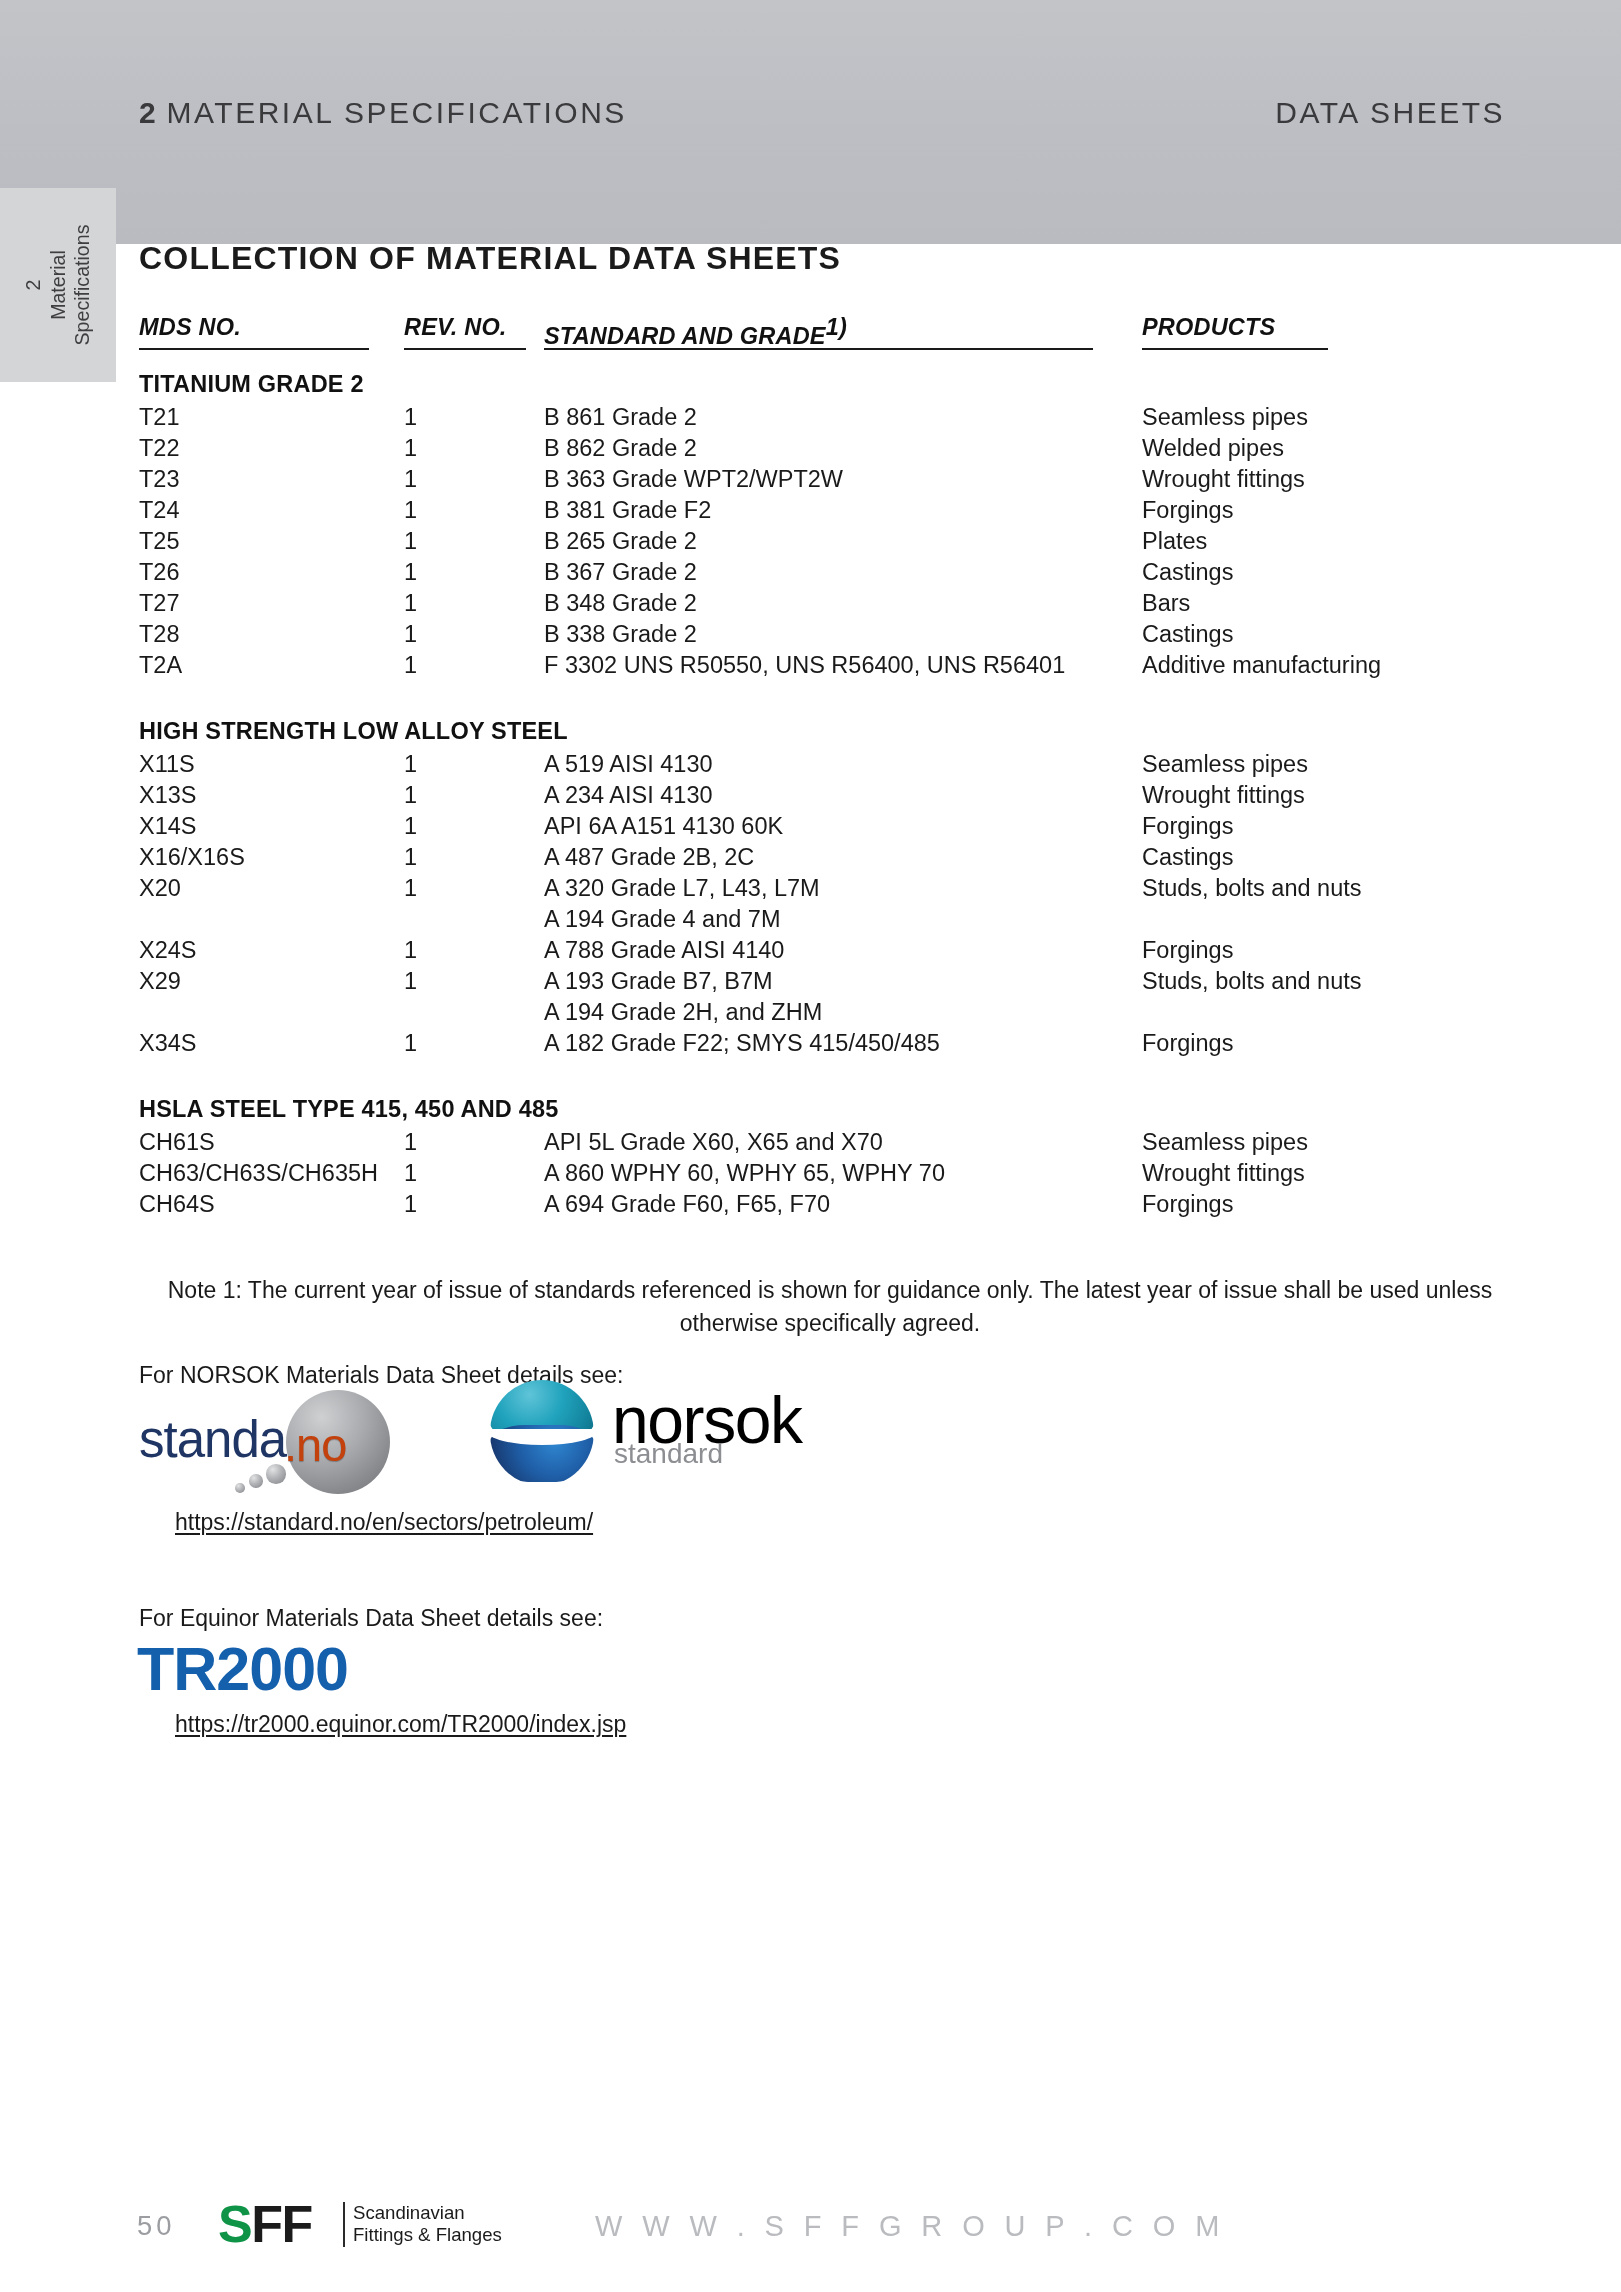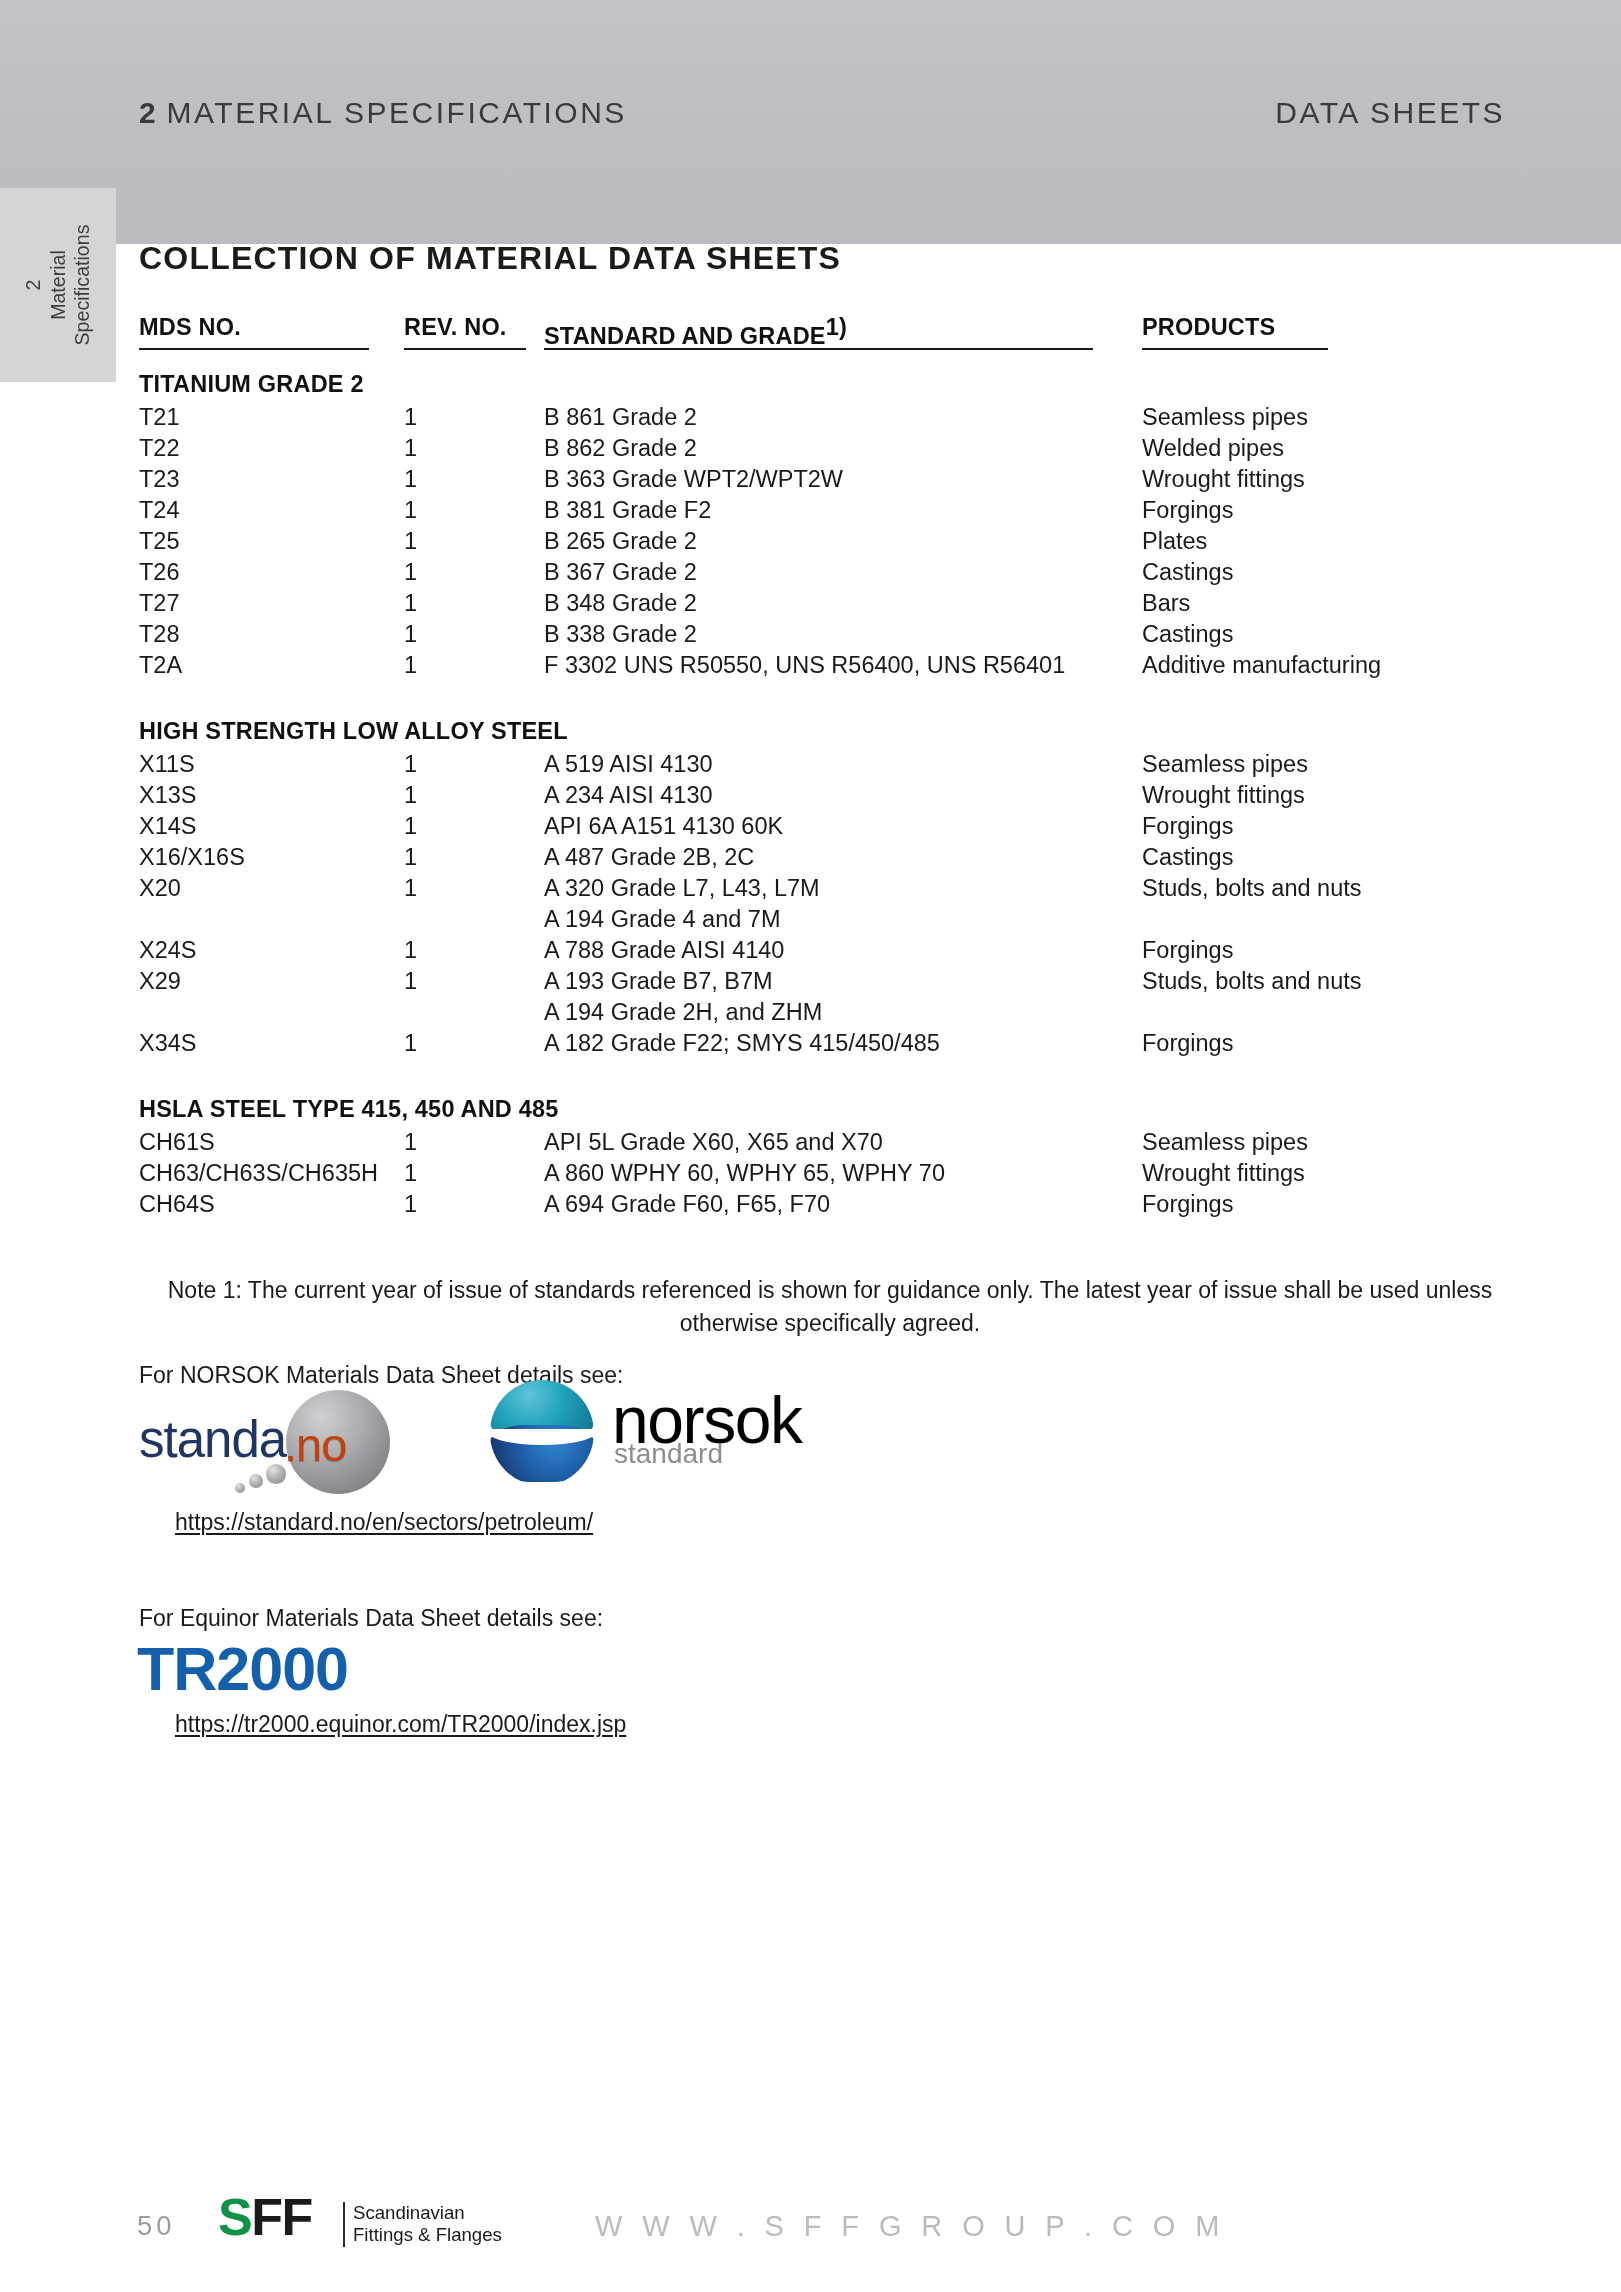--- a/index.html
+++ b/index.html
@@ -48,21 +48,21 @@
   }
 
   
   .tbl{position:absolute;left:139px;top:314px;width:1372px;}
   .row{position:relative;height:31px;}
   .c-mds{position:absolute;left:0;top:0;}
   .c-rev{position:absolute;left:265px;top:0;}
   .c-std{position:absolute;left:405px;top:0;}
   .c-prd{position:absolute;left:1003px;top:0;}
 
-  .hdr-row{position:relative;height:43px;}
+  .hdr-row{position:relative;height:43px;font-style:italic;}
   .hdr-row span{
     font-size:23.5px;font-weight:700;color:#111;letter-spacing:0.2px;
     white-space:nowrap;
   }
   .hdr-rule{
     position:absolute;left:0;top:34px;height:2px;background:#1a1a1a;
   }
   .r1{left:0px;width:230px;}
   .r2{left:265px;width:122px;}
   .r3{left:405px;width:549px;}
@@ -157,21 +157,21 @@
   }
 
   
   .footer{position:absolute;left:0;top:2188px;width:1621px;height:78px;}
   .pg-num{
     position:absolute;left:137px;top:21.6px;
     font-size:27.4px;color:#9b9da1;letter-spacing:3.9px;
   }
   .sff{position:absolute;left:218px;top:2px;height:71px;}
   .sff-mark{
-    position:absolute;left:0;top:1px;
+    position:absolute;left:0;top:8px;
     font-size:52px;font-weight:700;letter-spacing:-1.5px;line-height:52px;
   }
   .sff-s{color:#0e9347;}
   .sff-f{color:#1b1b1b;}
   .sff-bar{position:absolute;left:125px;top:11.8px;width:2px;height:45px;background:#2a2a2a;}
   .sff-tag{
     position:absolute;left:135px;top:11.8px;
     font-size:18.6px;line-height:22.5px;color:#1b1b1b;white-space:nowrap;
   }
   .site{

